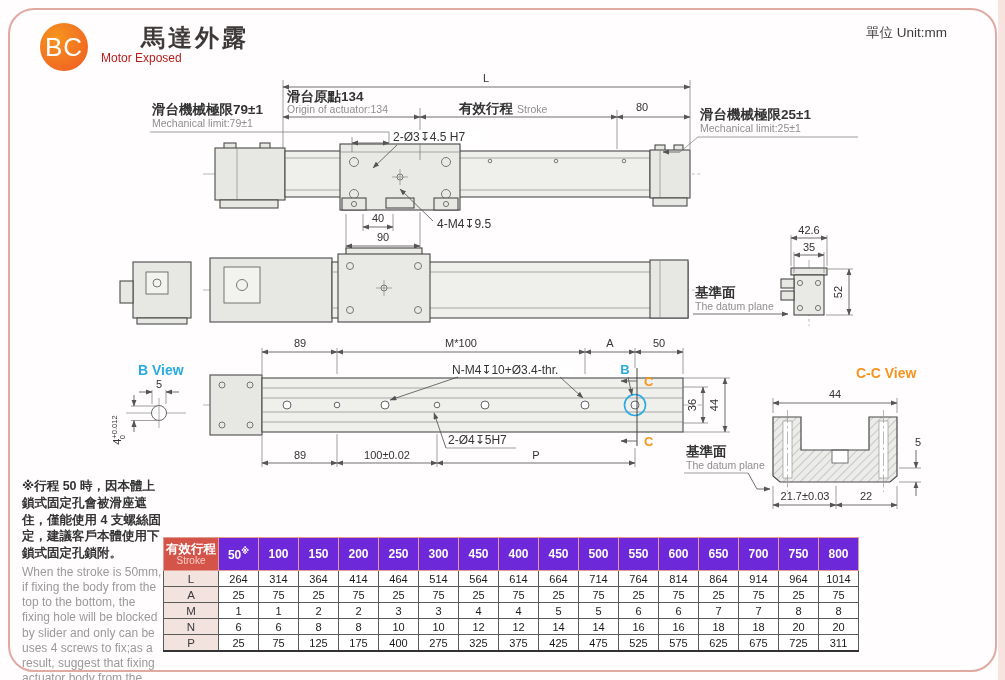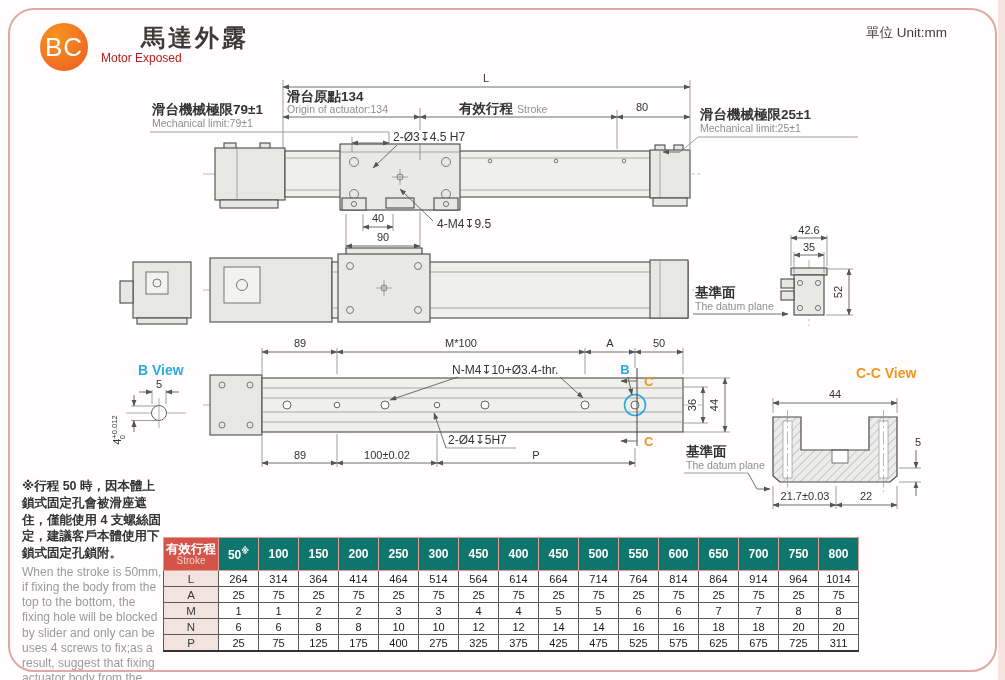--- a/index.html
+++ b/index.html
@@ -39,21 +39,21 @@
   .hole{fill:#fff;stroke:#555;stroke-width:.9;}
   .screw{fill:none;stroke:#6a6a6a;stroke-width:.9;}
   .wbk{fill:#fff;}
 
   .note{position:absolute;left:22px;top:478px;width:142px;}
   .note-zh{font-size:12.5px;font-weight:bold;color:#333;line-height:1.34;}
   .note-en{font-size:12px;color:#9a9a9a;line-height:1.27;margin-top:3px;}
 
   .spec-table{position:absolute;left:163px;top:537px;border-collapse:collapse;table-layout:fixed;border:1px solid #4a4a4a;border-bottom:2px solid #333;}
   .spec-table th,.spec-table td{padding:0;text-align:center;vertical-align:middle;}
-  .spec-table thead th{background:#0f766e;color:#fff;font-size:12px;font-weight:bold;border:1px solid #e59c92;height:32px;}
+  .spec-table thead th{background:#6d28d9;color:#fff;font-size:12px;font-weight:bold;border:1px solid #e59c92;height:32px;}
   .spec-table thead th.hlabel{background:#d4544a;}
   .th-zh{font-size:12.5px;font-weight:bold;line-height:1.15;}
   .th-en{font-size:10px;color:#f6cfc7;font-weight:normal;line-height:1.05;}
   .spec-table tbody td{background:#fff;border:1px solid #5a5a5a;font-size:11px;color:#1a1a1a;height:15px;}
   .spec-table tbody td.rlabel{background:#f3e3df;color:#3a3a3a;font-size:11.5px;}
   sup.mark{font-size:8px;}
 </style>
 </head>
 <body>
 

